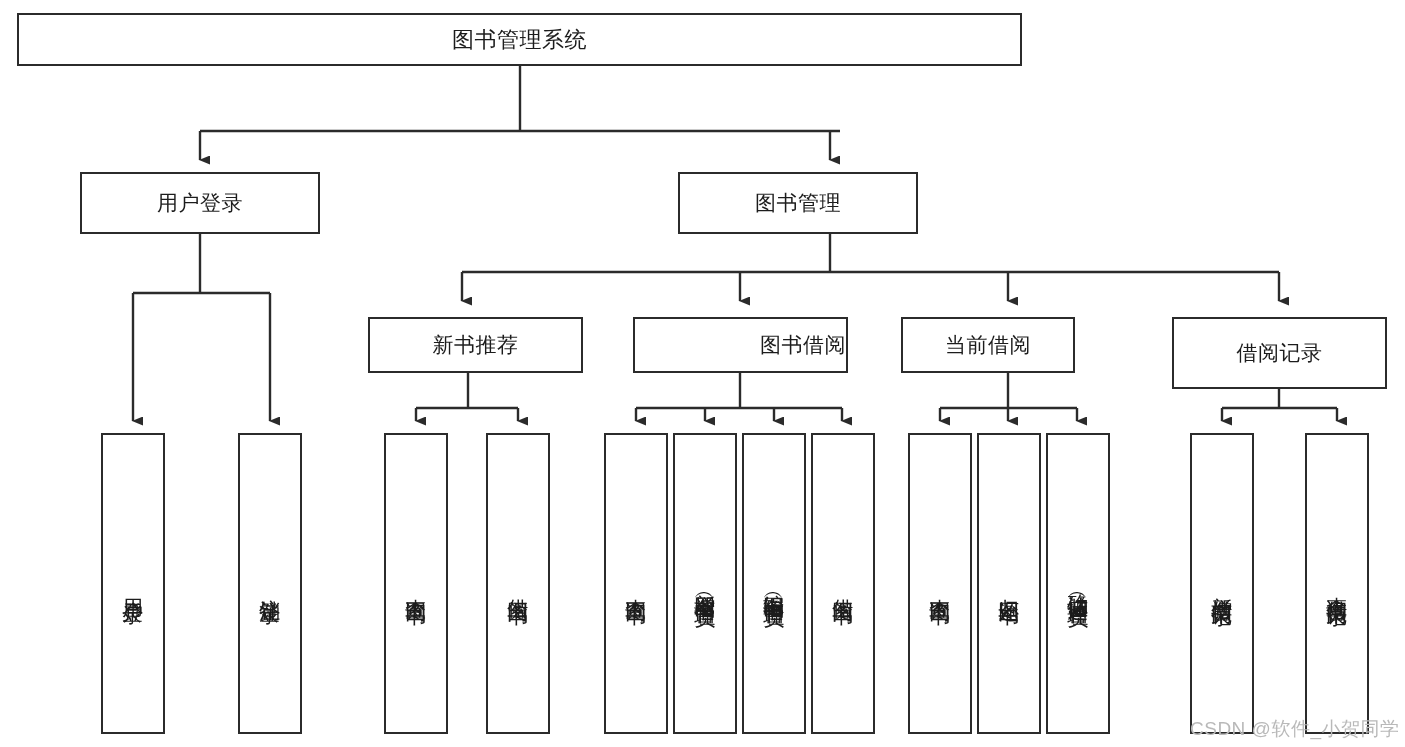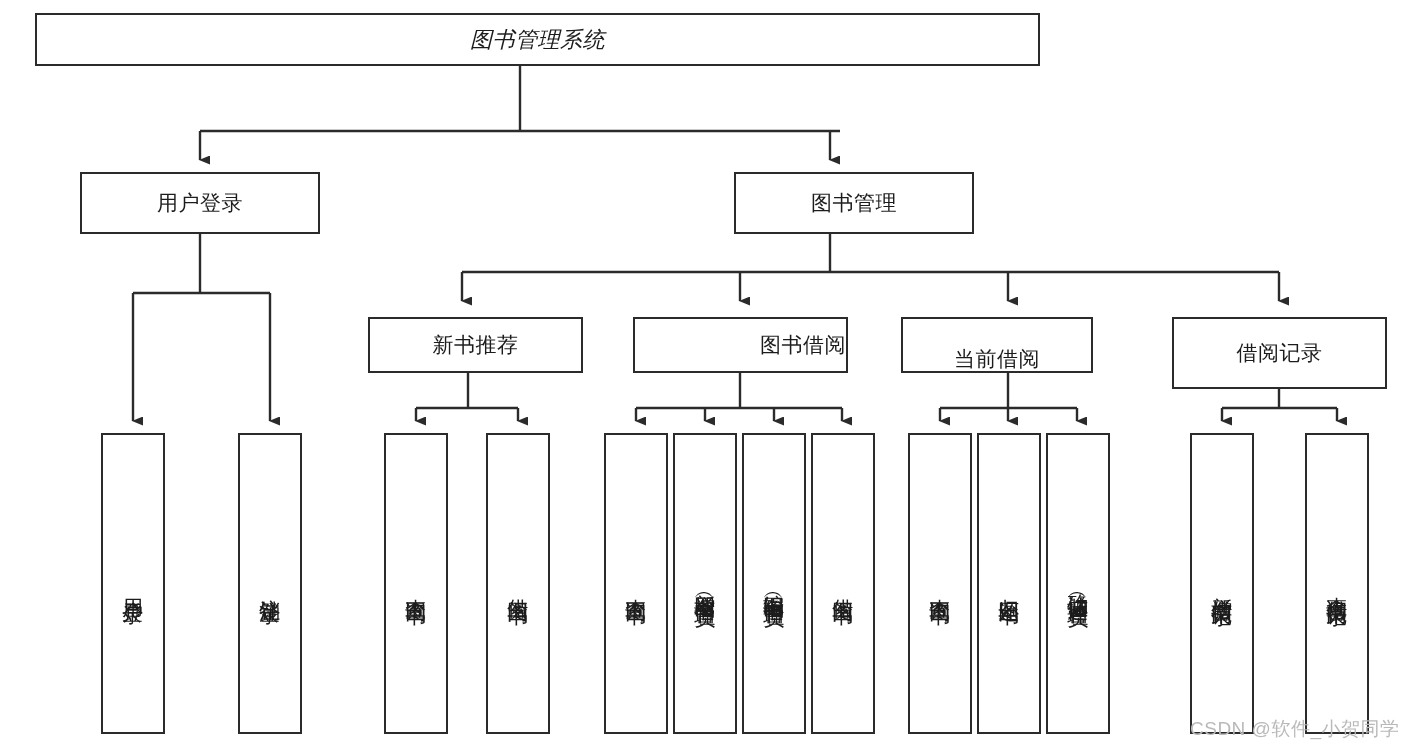--- a/index.html
+++ b/index.html
@@ -124,41 +124,41 @@
       <path d="M1008,408 L1008,421" marker-end="url(#arrow)"></path>
       <path d="M1077,408 L1077,421" marker-end="url(#arrow)"></path>
 
       <path d="M1279,373 L1279,408"></path>
       <path d="M1222,408 L1337,408"></path>
       <path d="M1222,408 L1222,421" marker-end="url(#arrow)"></path>
       <path d="M1337,408 L1337,421" marker-end="url(#arrow)"></path>
     </g>
   </svg>
 
-  <div class="node h root" style="left:35px; top:13px; width:1005px; height:53px;font-style:italic;">
+  <div class="node h root" style="left:17px; top:13px; width:1005px; height:53px;">
     <span class="lbl">图书管理系统</span>
   </div>
 
   <div class="node h" style="left:80px; top:172px; width:240px; height:62px;">
     <span class="lbl">用户登录</span>
   </div>
 
-  <div class="node h" style="left:734px; top:172px; width:240px; height:62px;">
+  <div class="node h" style="left:678px; top:172px; width:240px; height:62px;">
     <span class="lbl">图书管理</span>
   </div>
 
   <div class="node h" style="left:368px; top:317px; width:215px; height:56px;">
     <span class="lbl">新书推荐</span>
   </div>
 
   <div class="node h" style="left:633px; top:317px; width:215px; height:56px;justify-content:flex-end;">
     <span class="lbl">图书借阅</span>
   </div>
 
-  <div class="node h" style="left:901px; top:317px; width:192px; height:56px;align-items:flex-end;">
+  <div class="node h" style="left:901px; top:317px; width:174px; height:56px;">
     <span class="lbl">当前借阅</span>
   </div>
 
   <div class="node h" style="left:1172px; top:317px; width:215px; height:72px;">
     <span class="lbl">借阅记录</span>
   </div>
 
   <div class="node v" style="left:101px; top:433px; width:64px; height:301px;">
     <span class="lbl">用户登录</span>
   </div>

